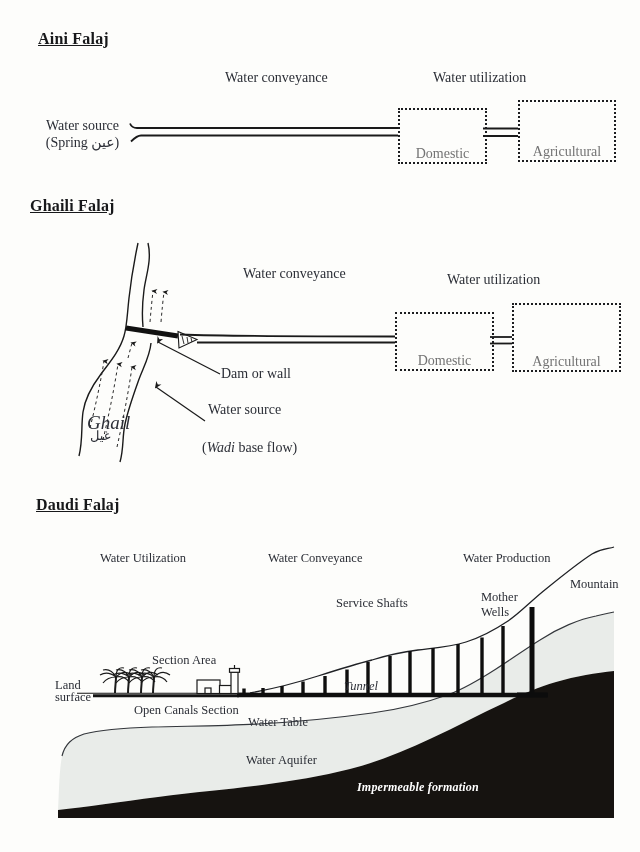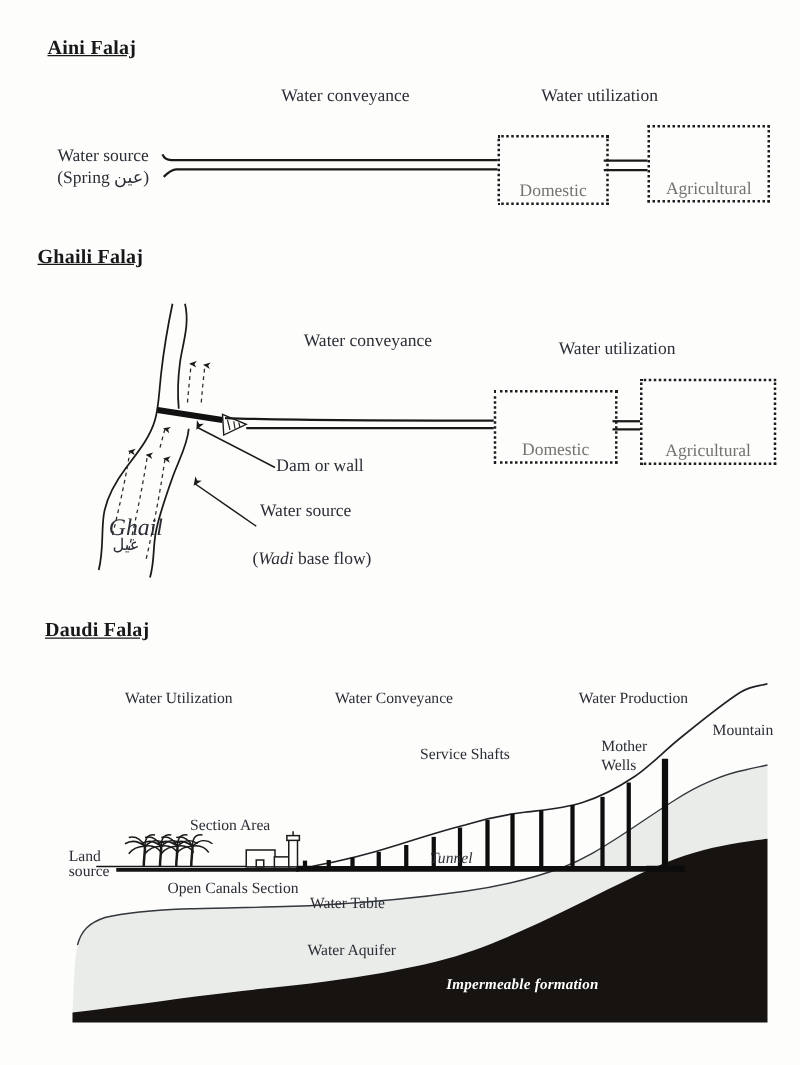--- a/index.html
+++ b/index.html
@@ -163,21 +163,21 @@
   <div class="abs lbl-sm" style="left:463px;top:551px;">Water Production</div>
   <div class="abs lbl-sm" style="left:570px;top:577px;">Mountain</div>
   <div class="abs lbl-sm" style="left:481px;top:590px;line-height:15px;">
     <span>Mother</span><br>
     <span>Wells</span>
   </div>
   <div class="abs lbl-sm" style="left:336px;top:596px;text-align:center;">Service Shafts</div>
   <div class="abs lbl-sm" style="left:152px;top:653px;">Section Area</div>
   <div class="abs lbl-sm" style="left:55px;top:679px;line-height:12px;">
     <span>Land</span><br>
-    <span>source</span>
+    <span>surface</span>
   </div>
   <div class="abs lbl-sm" style="left:134px;top:703px;">Open Canals Section</div>
   <div class="abs lbl-sm ital" style="left:344px;top:679px;">Tunnel</div>
   <div class="abs lbl-sm" style="left:248px;top:715px;">Water Table</div>
   <div class="abs lbl-sm" style="left:246px;top:753px;">Water Aquifer</div>
   <div class="abs imperm" style="left:357px;top:780px;">Impermeable formation</div>
 
 </div>
 
 </body></html>

